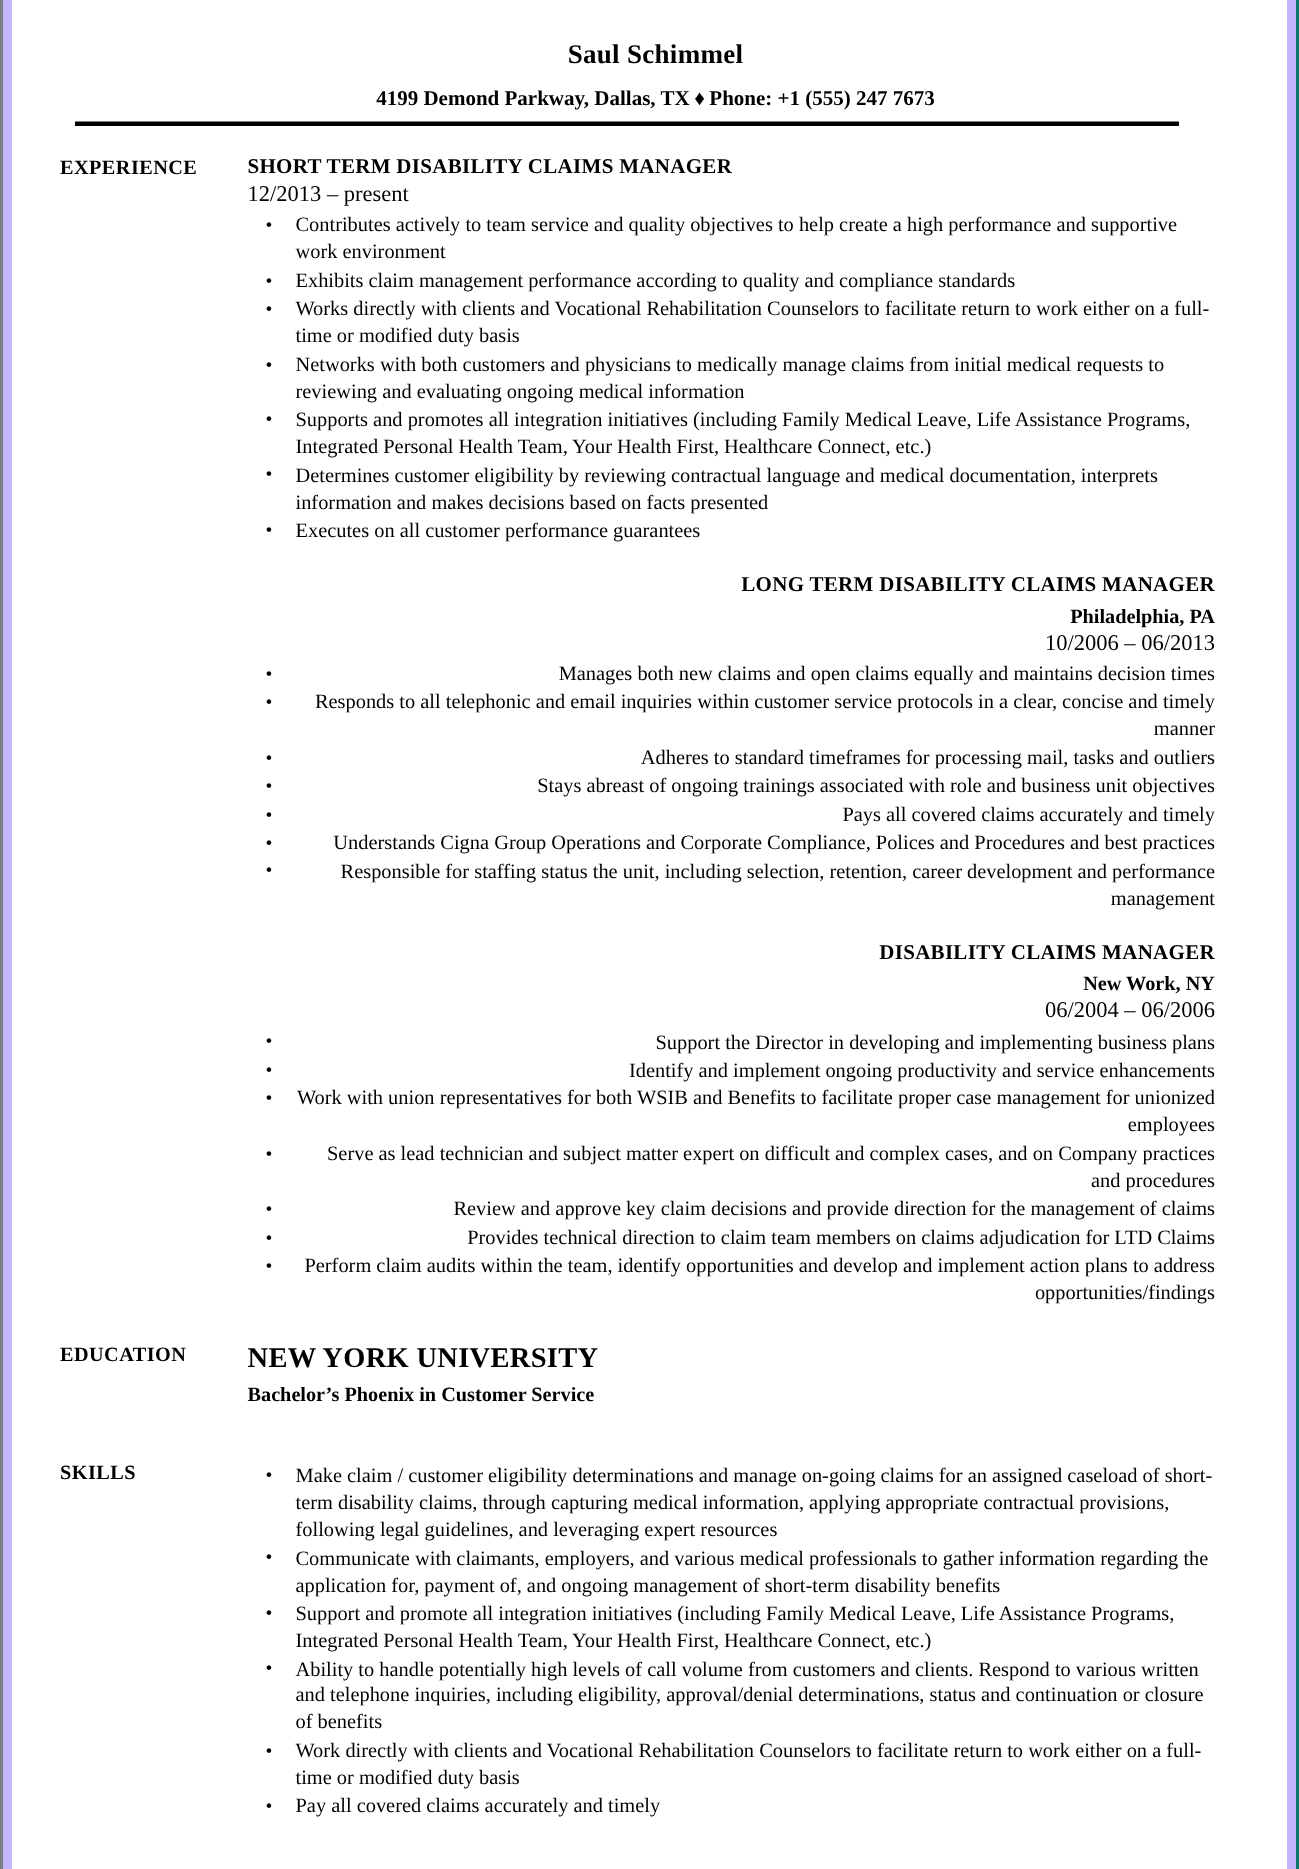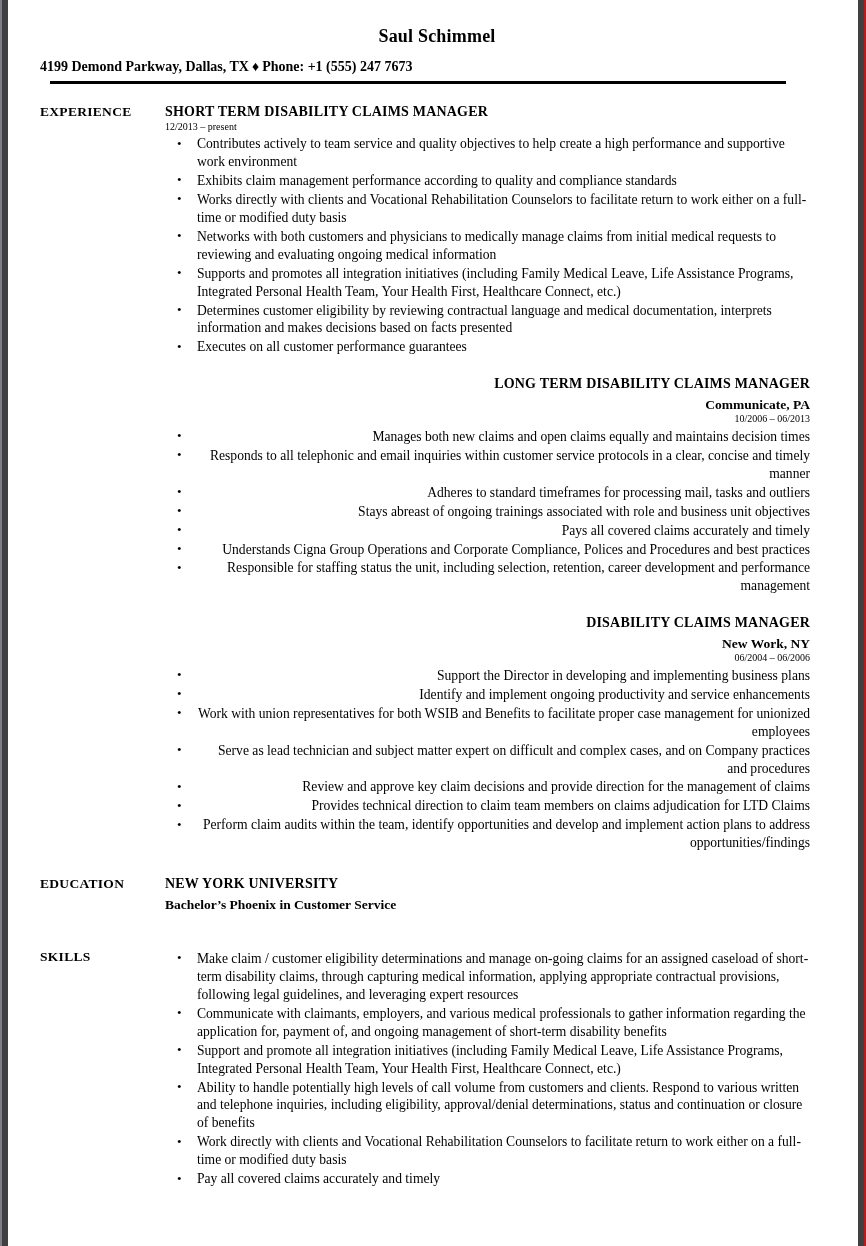--- a/index.html
+++ b/index.html
@@ -12,23 +12,23 @@
     height: 1246px;
     overflow: hidden;
     font-family: "Liberation Serif", "DejaVu Serif", serif;
     color: #000000;
   }
   .page {
     position: relative;
     width: 866px;
     height: 1246px;
     box-sizing: border-box;
-    background: #404040;
+    background: #c4b5fd;
     border-left: 2px solid #7e7e88;
-    border-right: 2px solid #b91c1c;
+    border-right: 2px solid #0f766e;
     padding-left: 6px;
     padding-right: 6px;
   }
   .sheet {
     position: relative;
     width: 100%;
     height: 100%;
     background: #ffffff;
     box-sizing: border-box;
     padding: 0 24px 0 32px;
@@ -37,20 +37,21 @@
   
   .hdr-name {
     text-align: center;
     font-weight: bold;
     font-size: 18px;
     letter-spacing: 0.2px;
     padding-top: 26px;
     line-height: 1.15;
   }
   .hdr-contact {
+    text-align: center;
     font-weight: bold;
     font-size: 14px;
     padding-top: 12px;
     line-height: 1.1;
   }
   .hdr-contact .sep {
     padding: 0 3px;
   }
   .hdr-rule {
     height: 0;
@@ -89,21 +90,21 @@
     letter-spacing: 0.2px;
     line-height: 1.25;
   }
   .job-location {
     font-weight: bold;
     font-size: 13.5px;
     line-height: 1.3;
     margin-top: 3px;
   }
   .job-dates {
-    font-size: 10px;
+    font-size: 15px;
     line-height: 1.25;
   }
 
   
   ul.bullets {
     list-style: none;
     margin: 2px 0 0 0;
     padding: 0;
   }
   ul.bullets > li {
@@ -117,21 +118,21 @@
     content: "\2022";
     position: absolute;
     left: 12px;
     top: -0.5px;
     font-size: 13px;
   }
 
   
   .edu-school {
     font-weight: bold;
-    font-size: 14px;
+    font-size: 19px;
     letter-spacing: 0.2px;
     line-height: 1.25;
   }
   .edu-degree {
     font-weight: bold;
     font-size: 13.5px;
     line-height: 1.35;
     margin-top: 3px;
   }
 
@@ -170,21 +171,21 @@
             <li>Works directly with clients and Vocational Rehabilitation Counselors to facilitate return to work either on a full-time or modified duty basis</li>
             <li>Networks with both customers and physicians to medically manage claims from initial medical requests to reviewing and evaluating ongoing medical information</li>
             <li>Supports and promotes all integration initiatives (including Family Medical Leave, Life Assistance Programs, Integrated Personal Health Team, Your Health First, Healthcare Connect, etc.)</li>
             <li>Determines customer eligibility by reviewing contractual language and medical documentation, interprets information and makes decisions based on facts presented</li>
             <li>Executes on all customer performance guarantees</li>
           </ul>
         </div>
 
         <div class="job">
           <div class="job-title">LONG TERM DISABILITY CLAIMS MANAGER</div>
-          <div class="job-location">Communicate, PA</div>
+          <div class="job-location">Philadelphia, PA</div>
           <div class="job-dates">10/2006 – 06/2013</div>
           <ul class="bullets">
             <li>Manages both new claims and open claims equally and maintains decision times</li>
             <li>Responds to all telephonic and email inquiries within customer service protocols in a clear, concise and timely manner</li>
             <li>Adheres to standard timeframes for processing mail, tasks and outliers</li>
             <li>Stays abreast of ongoing trainings associated with role and business unit objectives</li>
             <li>Pays all covered claims accurately and timely</li>
             <li>Understands Cigna Group Operations and Corporate Compliance, Polices and Procedures and best practices</li>
             <li>Responsible for staffing status the unit, including selection, retention, career development and performance management</li>
           </ul>

